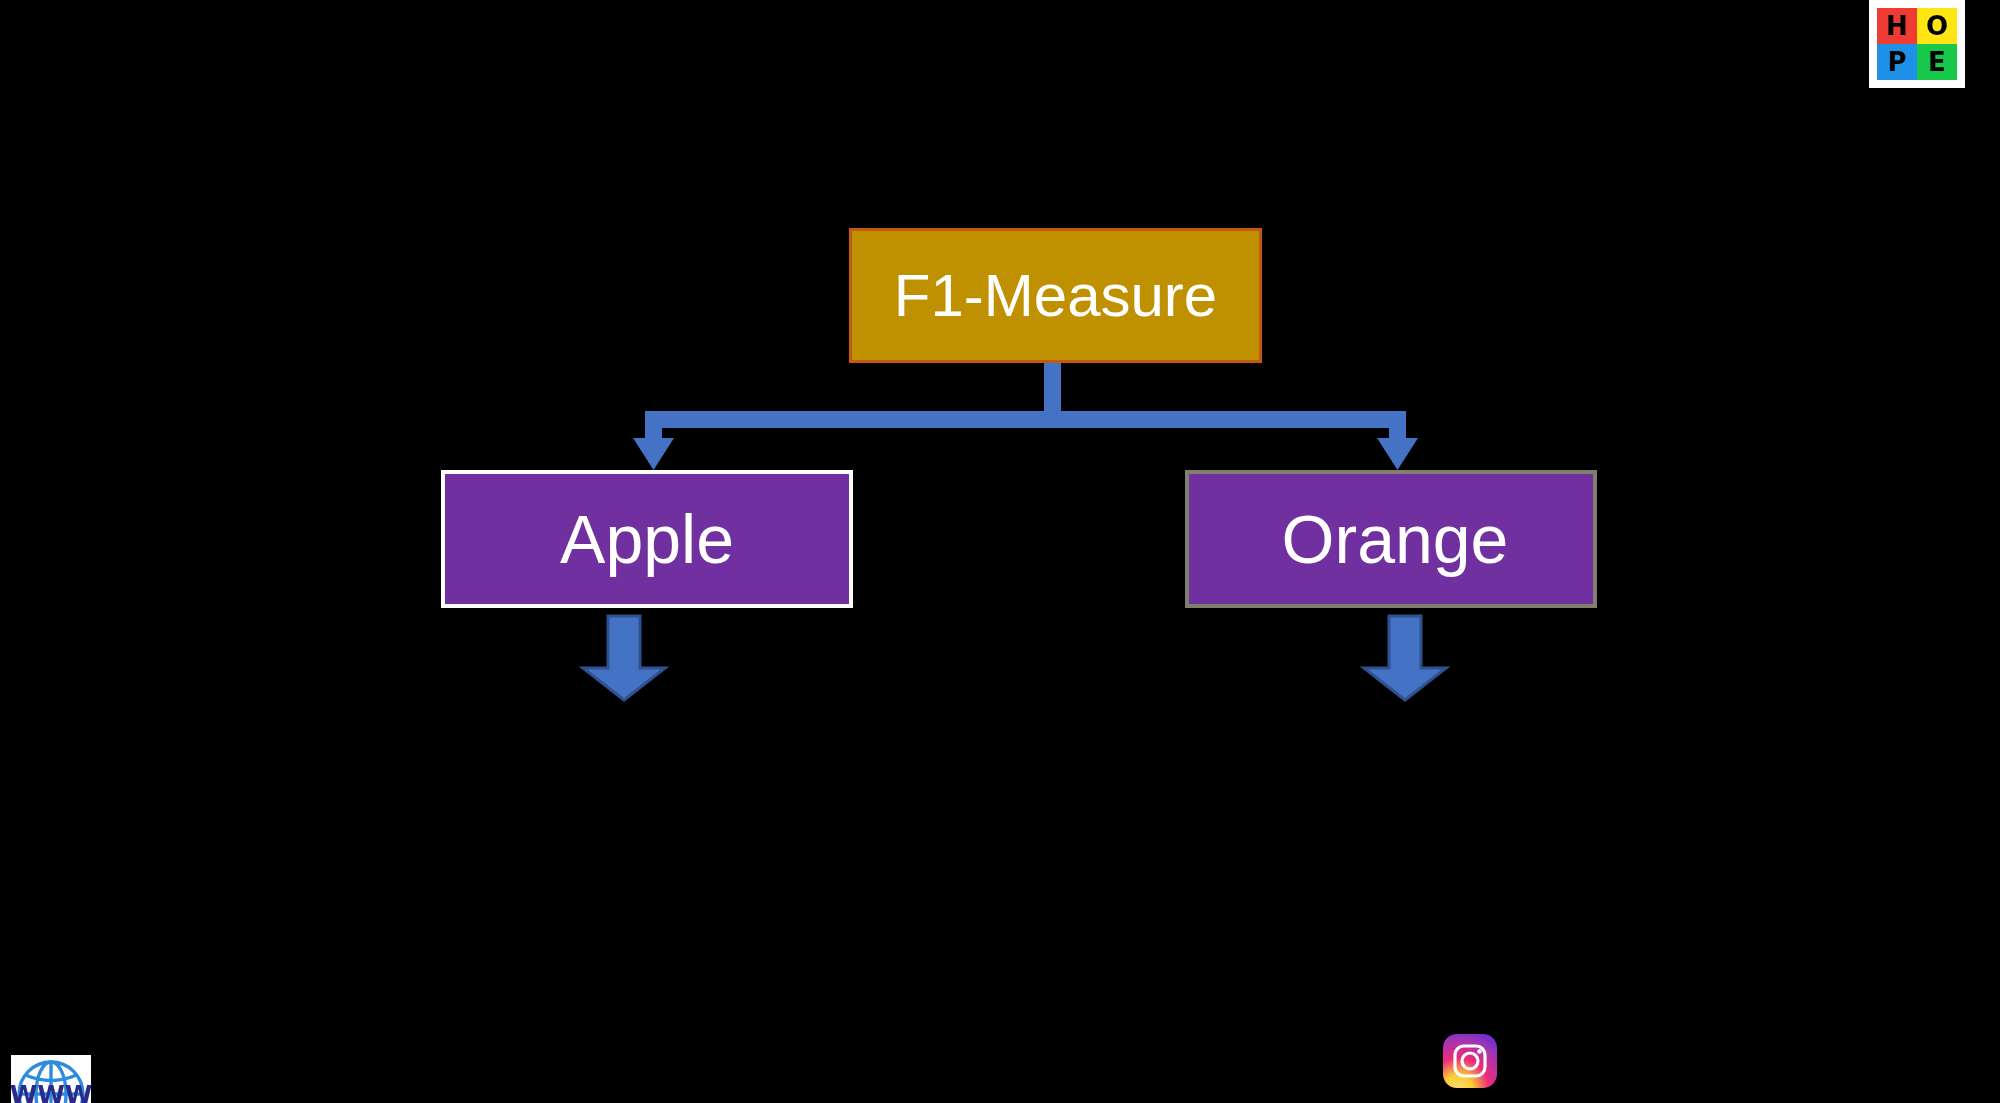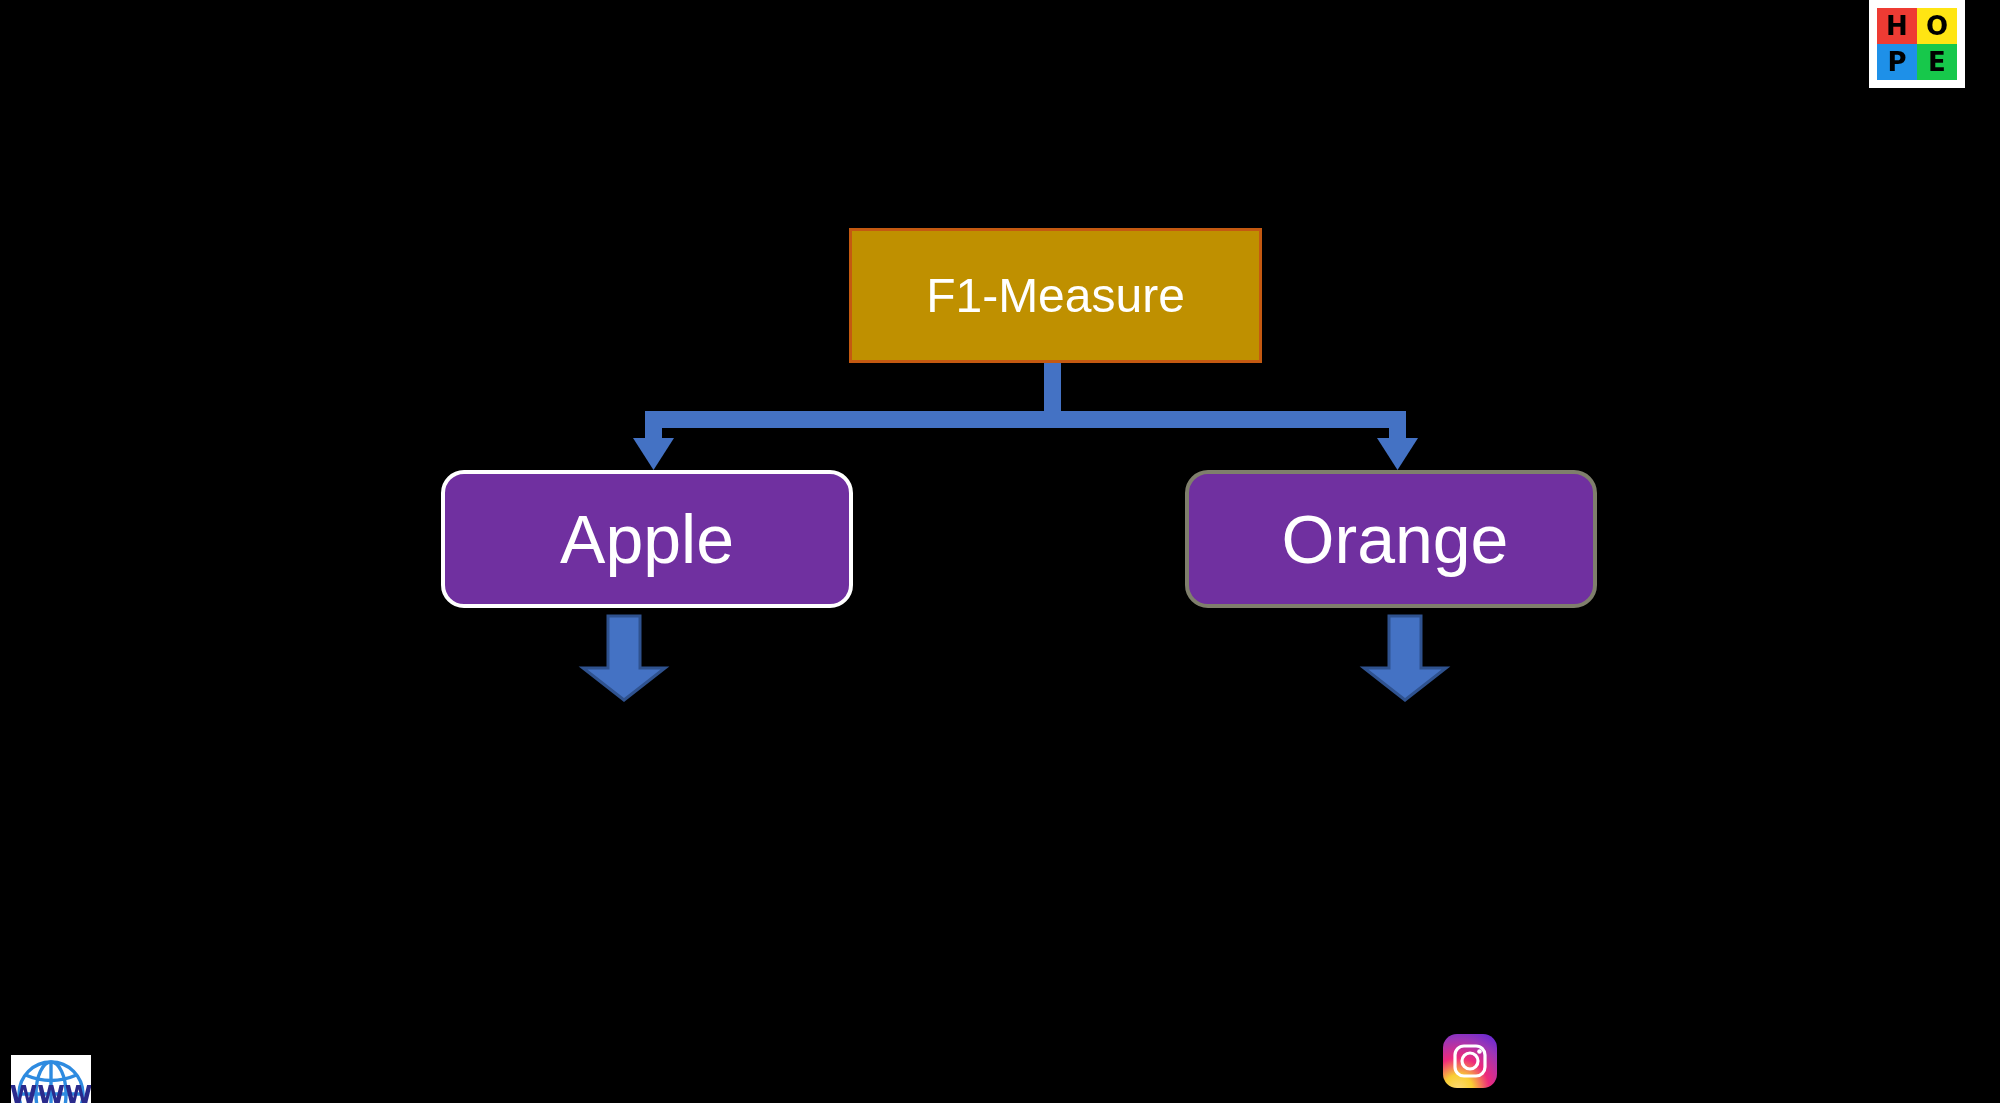--- a/index.html
+++ b/index.html
@@ -31,29 +31,28 @@
     white-space: nowrap;
     user-select: none;
   }
   .node-root {
     left: 849px;
     top: 228px;
     width: 413px;
     height: 135px;
     background: #BF9000;
     border: 3px solid #C45911;
-    font-size: 48px;
+    font-size: 60px;
   }
   .node-leaf {
     width: 412px;
     height: 138px;
     top: 470px;
     background: #7030A0;
     font-size: 68px;
-    border-radius: 23px;
   }
   .node-leaf-left {
     left: 441px;
     border: 4px solid #FFFFFF;
   }
   .node-leaf-right {
     left: 1185px;
     border: 4px solid #7F7F6C;
     padding-left: 8px;
   }

